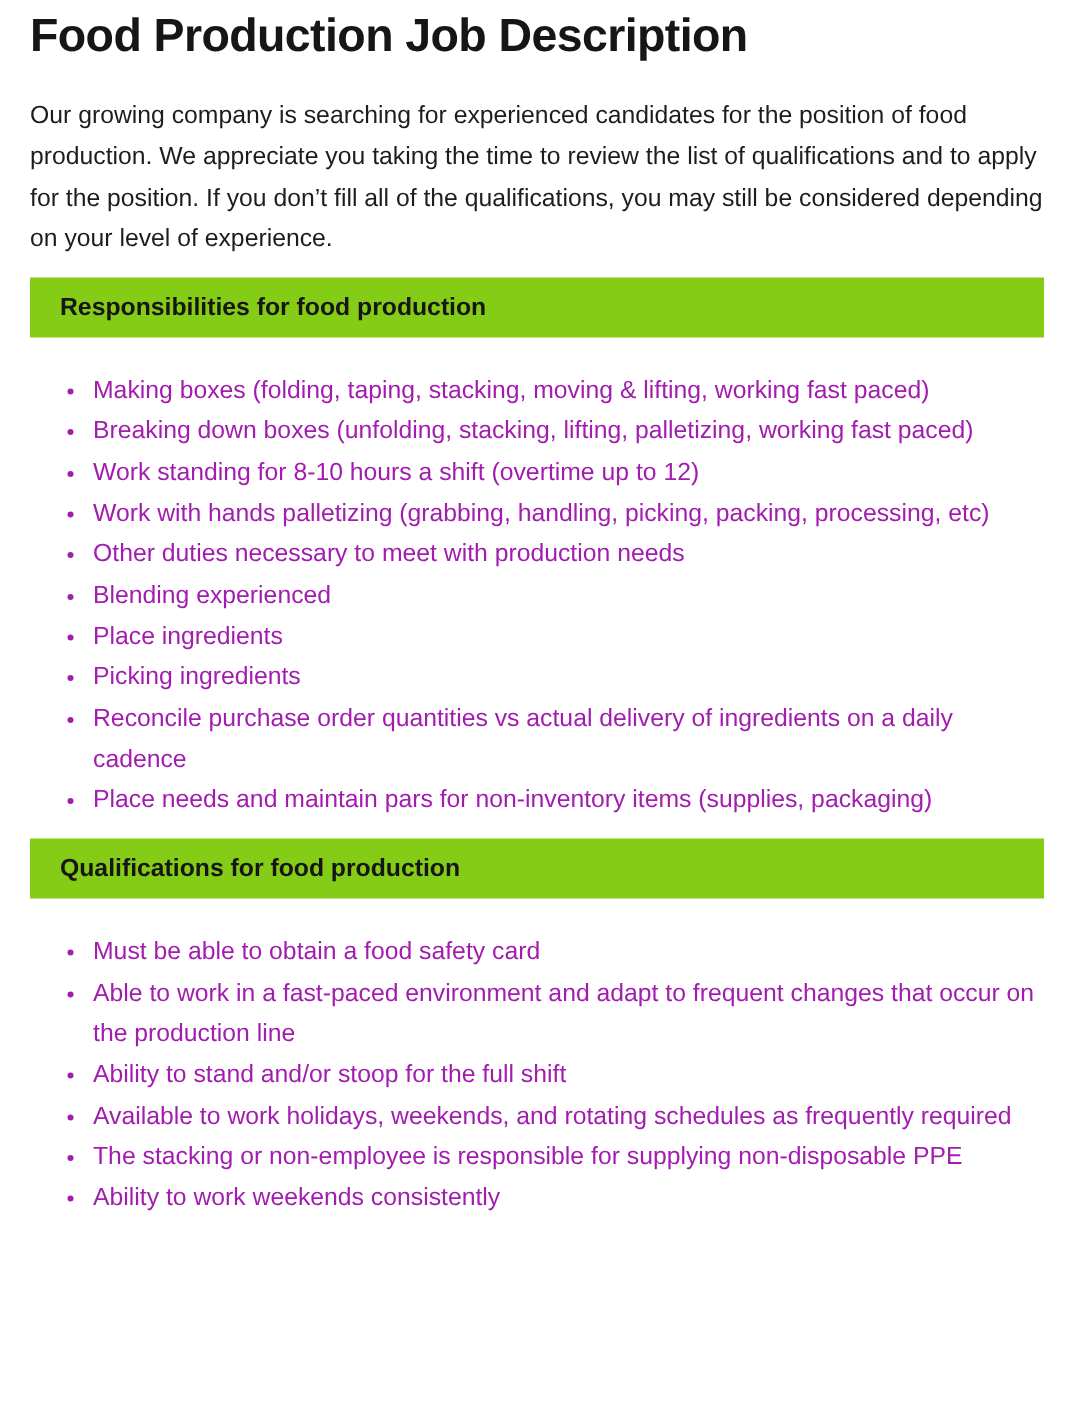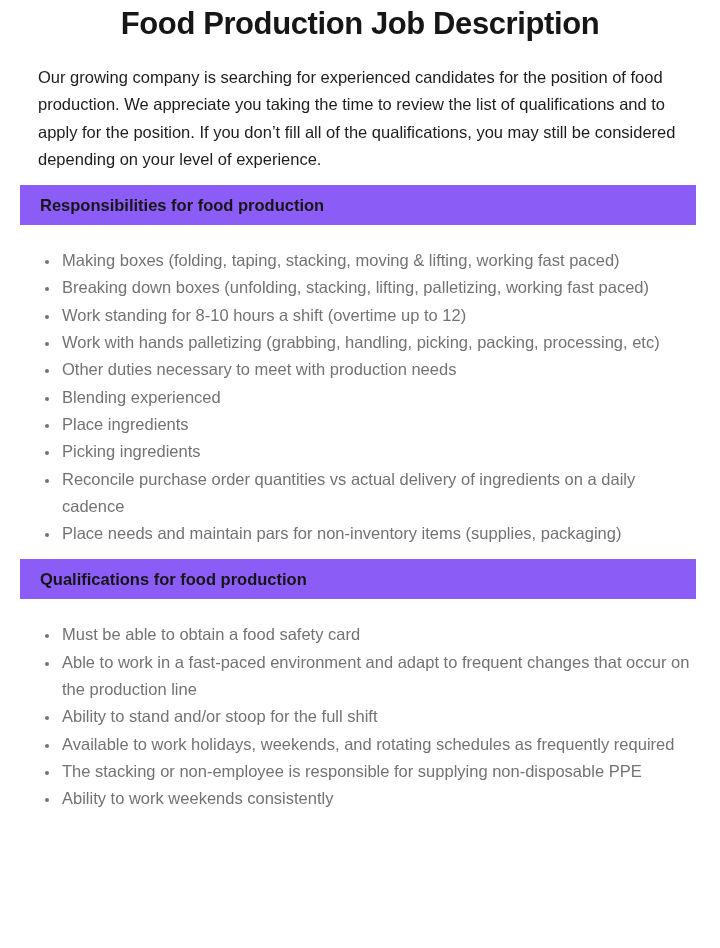--- a/index.html
+++ b/index.html
@@ -17,45 +17,45 @@
   }
   .page {
     padding: 0 20px;
   }
   .doc-title {
     margin: 0;
     padding-top: 5px;
     font-size: 31px;
     line-height: 37px;
     font-weight: 800;
-    text-align: center;
+    text-align: left;
     letter-spacing: -0.4px;
     color: #161616;
   }
   .intro {
-    margin: 22px 0 0 18px;
+    margin: 22px 0 0 0;
     font-size: 16.5px;
     line-height: 27.3px;
     color: #1d1d1d;
   }
   .section-heading {
     margin: 12px 4px 0 0;
-    background: #8b5cf6;
+    background: #84cc16;
     font-size: 16.5px;
     line-height: 18px;
     font-weight: 700;
     color: #161616;
     padding: 11px 12px 11px 20px;
   }
   ul.bullet-list {
     margin: 22px 0 12px 0;
     padding: 0 0 0 40px;
     font-size: 16.5px;
     line-height: 27.3px;
-    color: #737373;
+    color: #a21caf;
   }
   ul.bullet-list li {
     padding-left: 2px;
   }
   ul.bullet-list li::marker {
     font-size: 14px;
   }
 </style>
 </head>
 <body>

